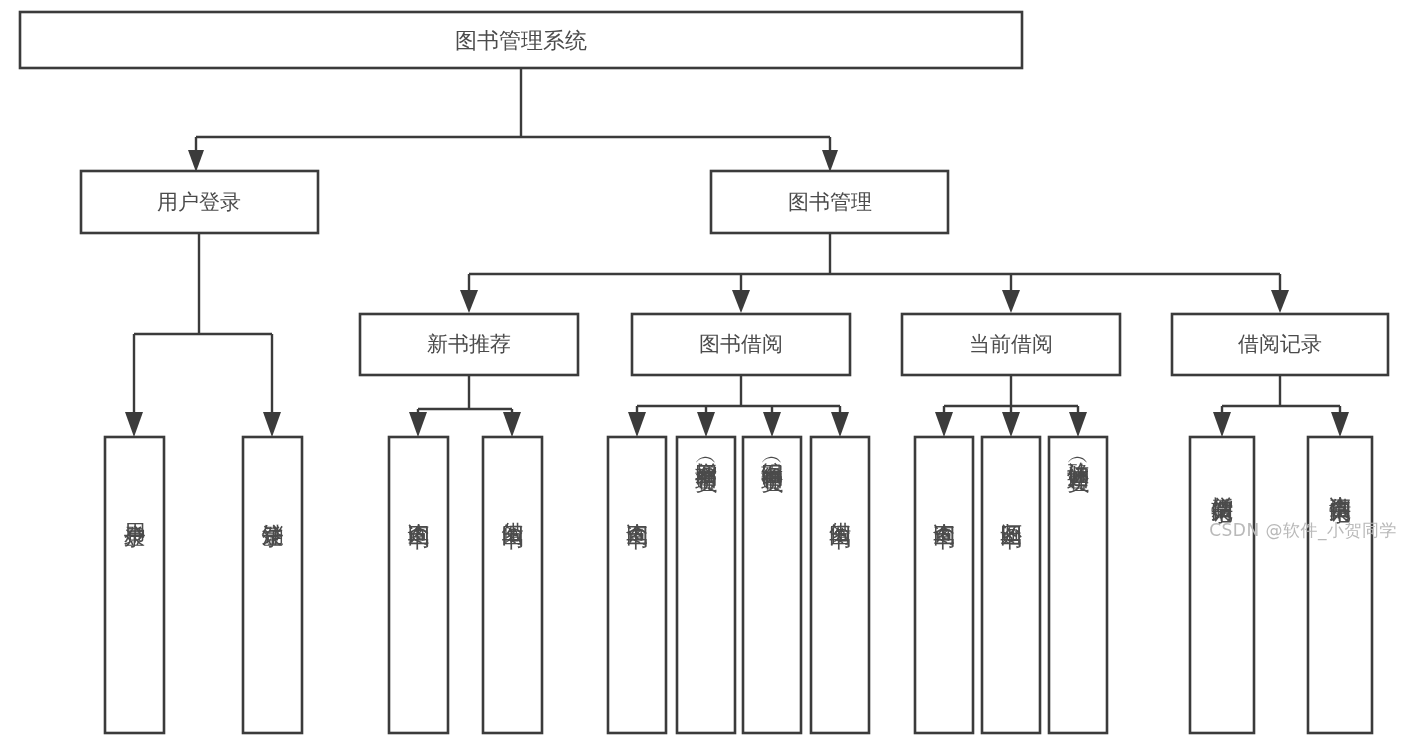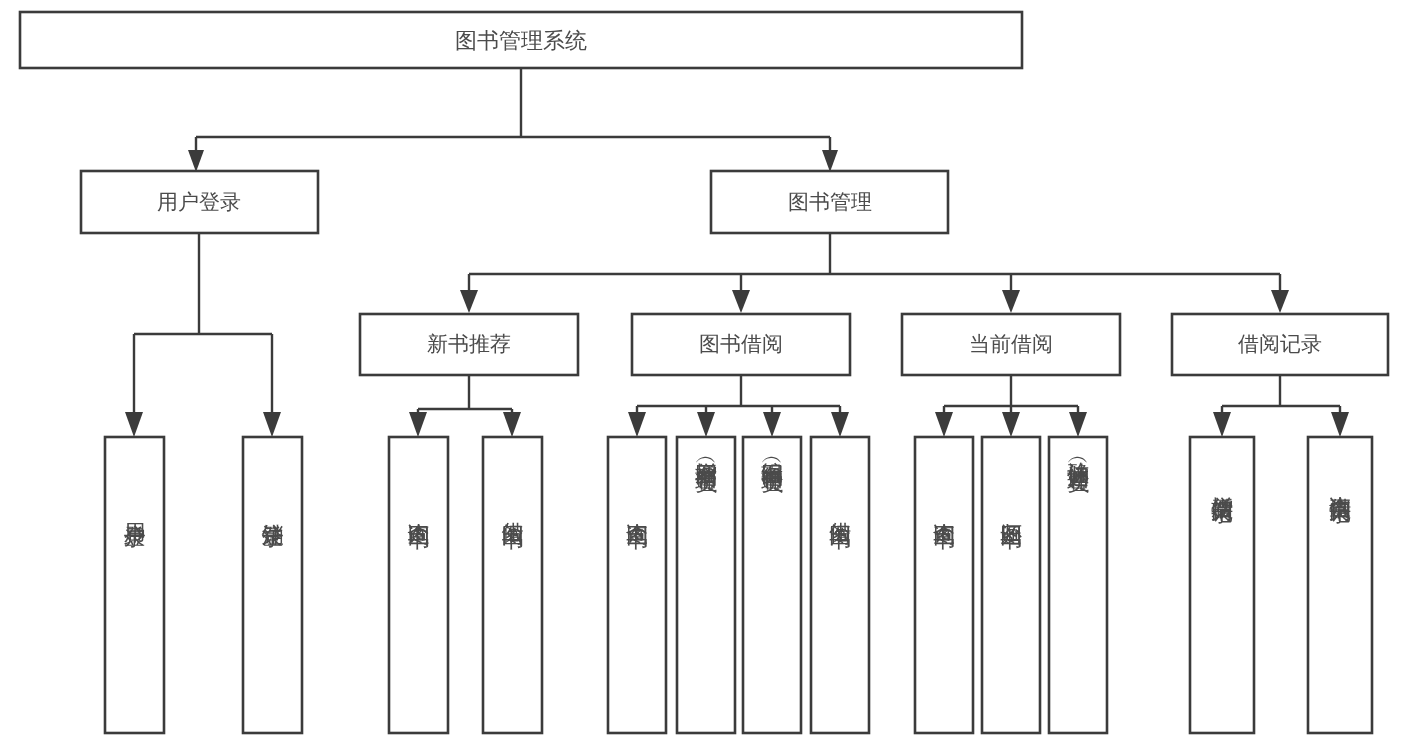--- a/index.html
+++ b/index.html
@@ -220,13 +220,14 @@
       <span class="leaf-label">确认归还（管理员）</span>
     </div>
 
   <div class="leaf-label-wrap" style="left:1190px; top:478px; width:64px; height:255px;">
       <span class="leaf-label">新增借阅记录</span>
     </div>
   <div class="leaf-label-wrap" style="left:1308px; top:478px; width:64px; height:255px;">
       <span class="leaf-label">查询借阅记录</span>
     </div>
 
+  <div class="watermark">CSDN @软件_小贺同学</div>
 </div>
 
 </body></html>

